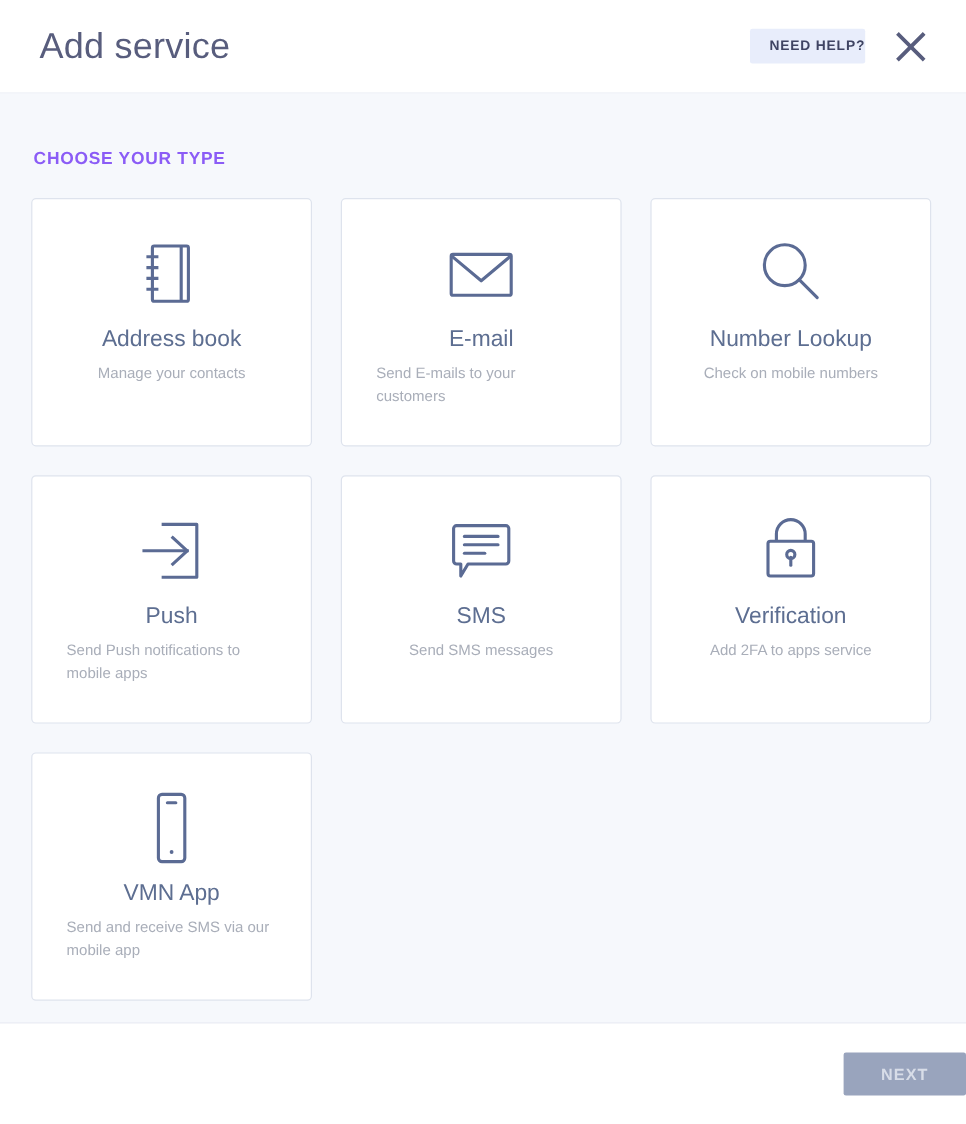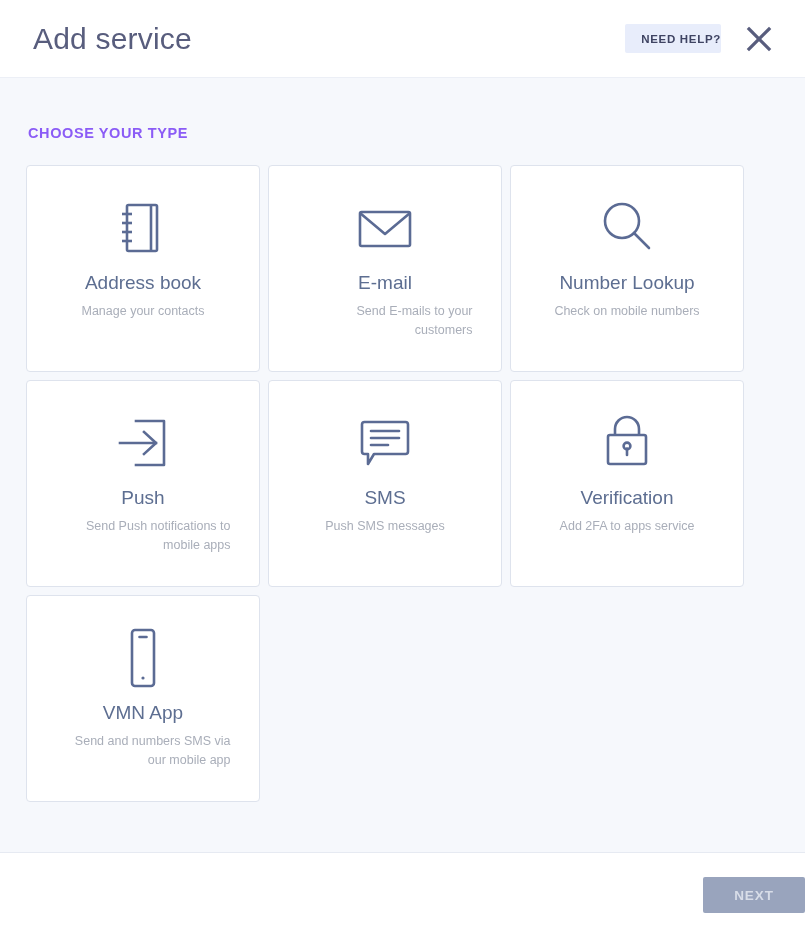--- a/index.html
+++ b/index.html
@@ -78,21 +78,21 @@
     font-size: 14.5px;
     font-weight: 700;
     color: #8b5cf6;
     letter-spacing: 0.6px;
     margin: 47px 0 0 2px;
   }
   .card-grid {
     margin-top: 24px;
     display: grid;
     grid-template-columns: repeat(3, 234px);
-    gap: 8px;
+    gap: 24px;
   }
   .card {
     background: #ffffff;
     border: 1px solid #dee3ed;
     border-radius: 4px;
     height: 207px;
     box-sizing: border-box;
     display: flex;
     flex-direction: column;
     align-items: center;
@@ -108,21 +108,21 @@
   .card-title {
     font-size: 19px;
     color: #5d6e91;
     font-weight: 400;
     margin-top: 6px;
     text-align: center;
   }
   .card-desc {
     font-size: 12.5px;
     color: #a9aeb9;
-    text-align: right;
+    text-align: left;
     line-height: 1.55;
     margin-top: 8px;
     max-width: 175px;
   }
 
   
   .footer {
     height: 84px;
     min-height: 84px;
     background: #ffffff;
@@ -228,21 +228,21 @@
           <svg width="62" height="56" viewBox="0 0 62 56" aria-hidden="true">
             <g fill="none" stroke="#5b6b94" stroke-width="2.6" stroke-linejoin="round" stroke-linecap="round">
               <path d="M8 9.5 A2.5 2.5 0 0 1 10.5 7 L51.5 7 A2.5 2.5 0 0 1 54 9.5 L54 36.5 A2.5 2.5 0 0 1 51.5 39 L20 39 L14 49 L14 39 L10.5 39 A2.5 2.5 0 0 1 8 36.5 Z"></path>
               <line x1="17" y1="16" x2="45" y2="16"></line>
               <line x1="17" y1="23" x2="45" y2="23"></line>
               <line x1="17" y1="30" x2="34" y2="30"></line>
             </g>
           </svg>
         </div>
         <div class="card-title">SMS</div>
-        <div class="card-desc">Push SMS messages</div>
+        <div class="card-desc">Send SMS messages</div>
       </div>
 
       <div class="card">
         <div class="card-icon">
           <svg width="56" height="60" viewBox="0 0 56 60" aria-hidden="true">
             <g fill="none" stroke="#5b6b94" stroke-width="2.6" stroke-linejoin="round">
               <path d="M16 22 L16 16 A12 12 0 0 1 40 16 L40 22"></path>
               <rect x="9" y="22" width="38" height="29" rx="2"></rect>
               <circle cx="28" cy="33" r="3.4"></circle>
               <line x1="28" y1="35.5" x2="28" y2="42" stroke-linecap="round"></line>
@@ -257,21 +257,21 @@
         <div class="card-icon">
           <svg width="46" height="64" viewBox="0 0 46 64" aria-hidden="true">
             <g fill="none" stroke="#5b6b94" stroke-width="2.6" stroke-linecap="round">
               <rect x="12" y="4" width="22" height="56" rx="3"></rect>
               <line x1="19.5" y1="11" x2="26.5" y2="11"></line>
               <circle cx="23" cy="52" r="1.6" fill="#5b6b94" stroke="none"></circle>
             </g>
           </svg>
         </div>
         <div class="card-title">VMN App</div>
-        <div class="card-desc">Send and numbers SMS via our mobile app</div>
+        <div class="card-desc">Send and receive SMS via our mobile app</div>
       </div>
 
     </div>
   </div>
 
   <div class="footer">
     <button class="next-btn" disabled="">NEXT</button>
   </div>
 
 </div>

